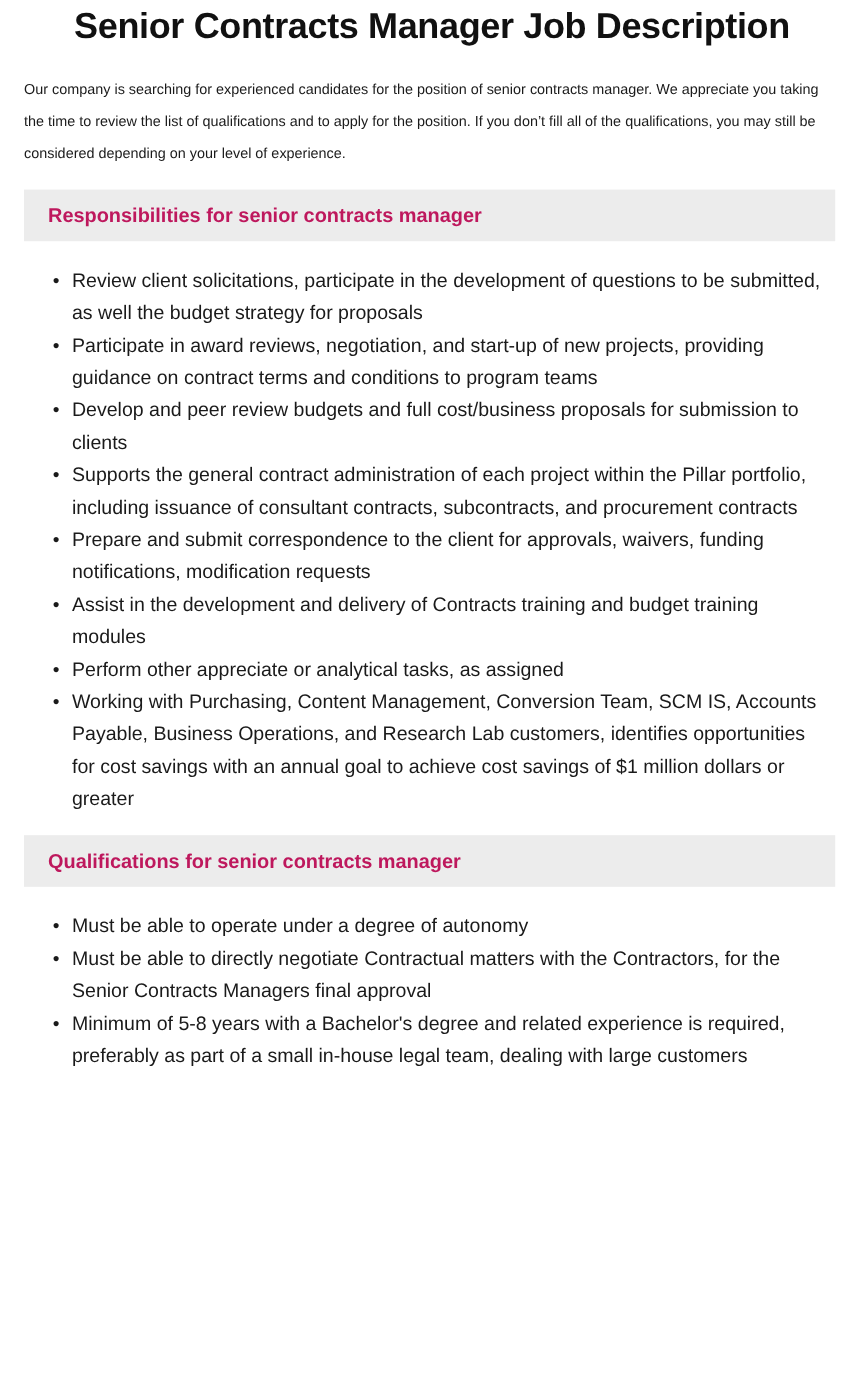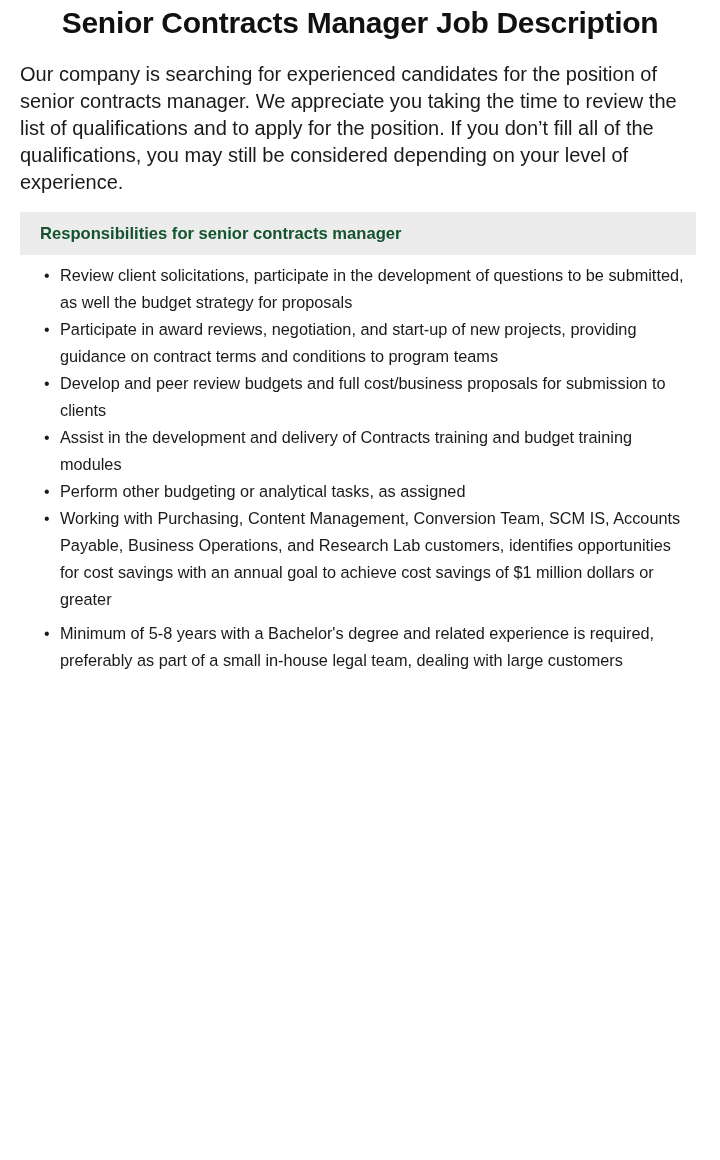--- a/index.html
+++ b/index.html
@@ -17,34 +17,34 @@
     padding: 6px 12px 0 12px;
     text-align: center;
     font-size: 30px;
     line-height: 34px;
     font-weight: bold;
     letter-spacing: -0.3px;
     color: #111111;
   }
   .intro {
     margin: 21px 30px 10px 20px;
-    font-size: 20px;
+    font-size: 12px;
     line-height: 27px;
   }
   .section-header {
     margin: 16px 24px 0 20px;
     background: #ececec;
     padding: 11px 20px;
     font-weight: bold;
     font-size: 16.6px;
     line-height: 21px;
-    color: #14532d;
+    color: #be185d;
   }
   .bullets {
-    margin: 7px 30px 0 20px;
+    margin: 20px 30px 0 20px;
     padding: 0 0 0 40px;
     list-style: none;
     font-size: 16.3px;
     line-height: 27px;
   }
   .bullets li { position: relative; }
   .bullets li::before {
     content: "\2022";
     position: absolute;
     left: -16px;
@@ -62,23 +62,30 @@
   <p class="intro">Our company is searching for experienced candidates for the position of senior contracts manager. We appreciate you taking the time to review the list of qualifications and to apply for the position. If you don’t fill all of the qualifications, you may still be considered depending on your level of experience.</p>
 
   <div class="section-header">
     <span>Responsibilities for senior contracts manager</span>
   </div>
 
   <ul class="bullets">
     <li>Review client solicitations, participate in the development of questions to be submitted, as well the budget strategy for proposals</li>
     <li>Participate in award reviews, negotiation, and start-up of new projects, providing guidance on contract terms and conditions to program teams</li>
     <li>Develop and peer review budgets and full cost/business proposals for submission to clients</li>
+    <li>Supports the general contract administration of each project within the Pillar portfolio, including issuance of consultant contracts, subcontracts, and procurement contracts</li>
+    <li>Prepare and submit correspondence to the client for approvals, waivers, funding notifications, modification requests</li>
     <li>Assist in the development and delivery of Contracts training and budget training modules</li>
-    <li>Perform other budgeting or analytical tasks, as assigned</li>
+    <li>Perform other appreciate or analytical tasks, as assigned</li>
     <li>Working with Purchasing, Content Management, Conversion Team, SCM IS, Accounts Payable, Business Operations, and Research Lab customers, identifies opportunities for cost savings with an annual goal to achieve cost savings of $1 million dollars or greater</li>
   </ul>
 
+  <div class="section-header">
+    <span>Qualifications for senior contracts manager</span>
+  </div>
 
   <ul class="bullets">
+    <li>Must be able to operate under a degree of autonomy</li>
+    <li>Must be able to directly negotiate Contractual matters with the Contractors, for the Senior Contracts Managers final approval</li>
     <li>Minimum of 5-8 years with a Bachelor's degree and related experience is required, preferably as part of a small in-house legal team, dealing with large customers</li>
   </ul>
 
 </div>
 
 </body></html>

